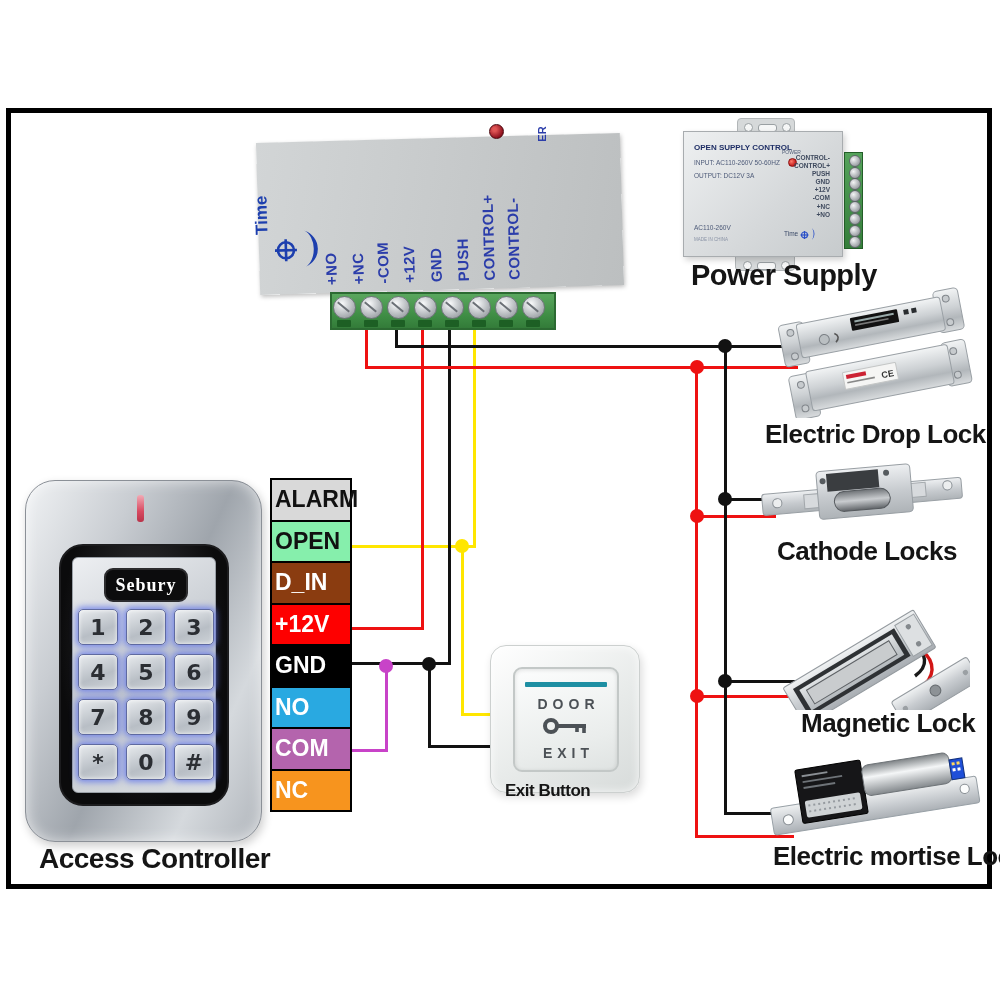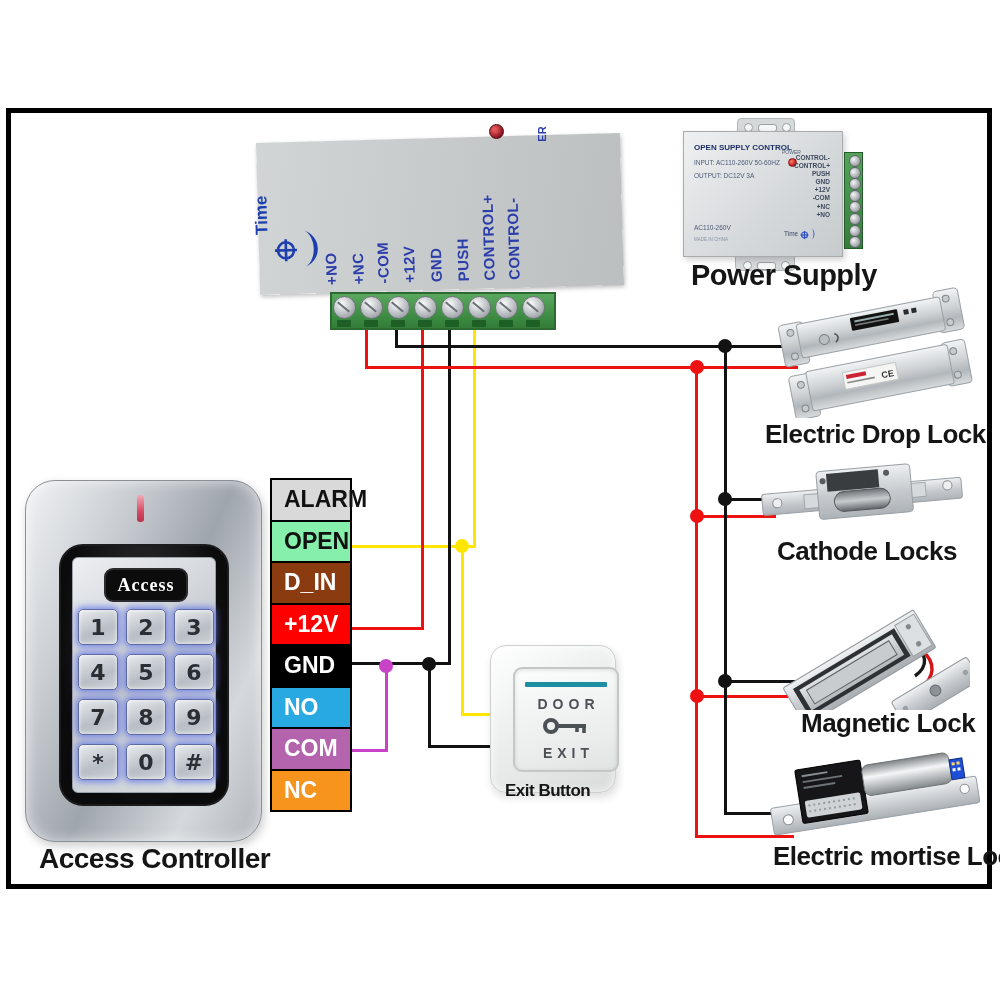--- a/index.html
+++ b/index.html
@@ -27,21 +27,21 @@
   
   #tblock{left:330px;top:292px;width:226px;height:38px;z-index:5;box-sizing:border-box;
           background:linear-gradient(#5aa75e,#3c8a42 70%,#337b39);border:2px solid #2c6a32;}
   .screw{position:absolute;width:21px;height:21px;border-radius:50%;top:2px;
          background:radial-gradient(circle at 38% 32%,#fafbfc,#b9bdc1 55%,#84898e);border:1px solid #6f757a;}
   .screw:after{content:"";position:absolute;left:2px;top:9px;width:15px;height:2px;background:#6b7076;transform:rotate(40deg);}
   .slot{position:absolute;top:26px;width:14px;height:7px;background:#1d5f24;border-radius:1px;}
   
   #port-column{left:270px;top:478px;width:82px;z-index:6;}
   .port-box{box-sizing:border-box;width:82px;height:43.5px;margin-top:-2px;border:2px solid #000;
-            display:flex;align-items:center;padding-left:12px;font-size:23px;font-weight:600;letter-spacing:0;}
+            display:flex;align-items:center;padding-left:3px;font-size:23px;font-weight:600;letter-spacing:0;}
   .port-box:first-child{margin-top:0;}
   
   #reader{left:25px;top:480px;width:235px;height:360px;border-radius:30px;z-index:5;
           background:linear-gradient(115deg,#f0f2f4 0%,#c9cdd2 28%,#9fa5ac 52%,#d5d9dd 78%,#b0b5bb 100%);
           border:1px solid #8b9097;box-shadow:inset 0 0 14px rgba(255,255,255,.65),2px 4px 10px rgba(0,0,0,.2);}
   #reader-led{position:absolute;left:111px;top:14px;width:7px;height:27px;border-radius:3px;
           background:linear-gradient(#f2aab5,#d84a61 60%,#b93349);}
   #bezel{position:absolute;left:33px;top:63px;width:170px;height:262px;border-radius:24px;
          background:radial-gradient(ellipse at 50% 38%,#3c3c3f,#0b0b0c 72%);border:2px solid #1c1c1e;box-sizing:border-box;}
   #metal{position:absolute;left:46px;top:76px;width:144px;height:236px;border-radius:6px;
@@ -49,21 +49,21 @@
   #brand-pill{position:absolute;left:78px;top:87px;width:80px;height:30px;background:#0c0c0d;border-radius:9px;
          border:2px solid #2c2c2e;display:flex;align-items:center;justify-content:center;
          color:#fff;font-family:"Liberation Serif",serif;font-weight:700;font-size:18px;letter-spacing:1px;}
   #keys{position:absolute;left:52px;top:128px;display:grid;grid-template-columns:repeat(3,40px);
         grid-auto-rows:36px;column-gap:8px;row-gap:9px;}
   .key{box-sizing:border-box;border-radius:5px;display:flex;align-items:center;justify-content:center;
        background:linear-gradient(160deg,#e8ebee,#b8bec5 60%,#ced3d8);border:1px solid #5f6aa0;
        box-shadow:0 0 6px 1.5px rgba(95,115,235,.8),inset 0 0 4px rgba(255,255,255,.85);
        color:#2b2e33;font-size:22px;font-weight:700;font-family:"DejaVu Sans",sans-serif;}
   
-  #exit-plate{left:490px;top:645px;width:126px;height:148px;border-radius:16px;z-index:5;box-sizing:border-box;
+  #exit-plate{left:490px;top:645px;width:150px;height:148px;border-radius:16px;z-index:5;box-sizing:border-box;
         background:linear-gradient(145deg,#ffffff,#e8ebea 55%,#d7dbda);border:1px solid #ccd0cf;
         box-shadow:2px 4px 8px rgba(0,0,0,.14),inset 0 0 10px rgba(255,255,255,.8);}
   #exit-btn{position:absolute;left:22px;top:21px;width:106px;height:105px;border-radius:9px;box-sizing:border-box;
         background:linear-gradient(165deg,#fcfdfd,#eaedec 70%,#dfe3e2);border:2px solid #c3c8c7;
         box-shadow:inset 0 1px 4px rgba(0,0,0,.12);display:flex;flex-direction:column;align-items:center;}
   #exit-bar{width:82px;height:5px;background:#1e8fa3;margin-top:13px;border-radius:1px;}
   .exit-word{color:#4c5156;font-weight:700;font-size:14px;letter-spacing:5px;margin-top:9px;text-indent:5px;}
   
   #psu{left:683px;top:131px;width:160px;height:126px;z-index:5;box-sizing:border-box;
        background:linear-gradient(135deg,#eef0f1,#d5d8da 60%,#c7cbcd);border:1px solid #a8acaf;
@@ -177,21 +177,21 @@
       <div class="port-box" style="background: rgb(0, 0, 0); color: rgb(255, 255, 255);">GND</div>
       <div class="port-box" style="background: rgb(41, 169, 225); color: rgb(255, 255, 255);">NO</div>
       <div class="port-box" style="background: rgb(180, 100, 173); color: rgb(255, 255, 255);">COM</div>
       <div class="port-box" style="background: rgb(247, 148, 30); color: rgb(255, 255, 255);">NC</div>
     </div>
 
   <div class="abs" id="reader">
     <div id="reader-led"></div>
     <div id="bezel"></div>
     <div id="metal"></div>
-    <div id="brand-pill">Access</div>
+    <div id="brand-pill">Sebury</div>
     <div id="keys">
         <div class="key">1</div>
         <div class="key">2</div>
         <div class="key">3</div>
         <div class="key">4</div>
         <div class="key">5</div>
         <div class="key">6</div>
         <div class="key">7</div>
         <div class="key">8</div>
         <div class="key">9</div>

